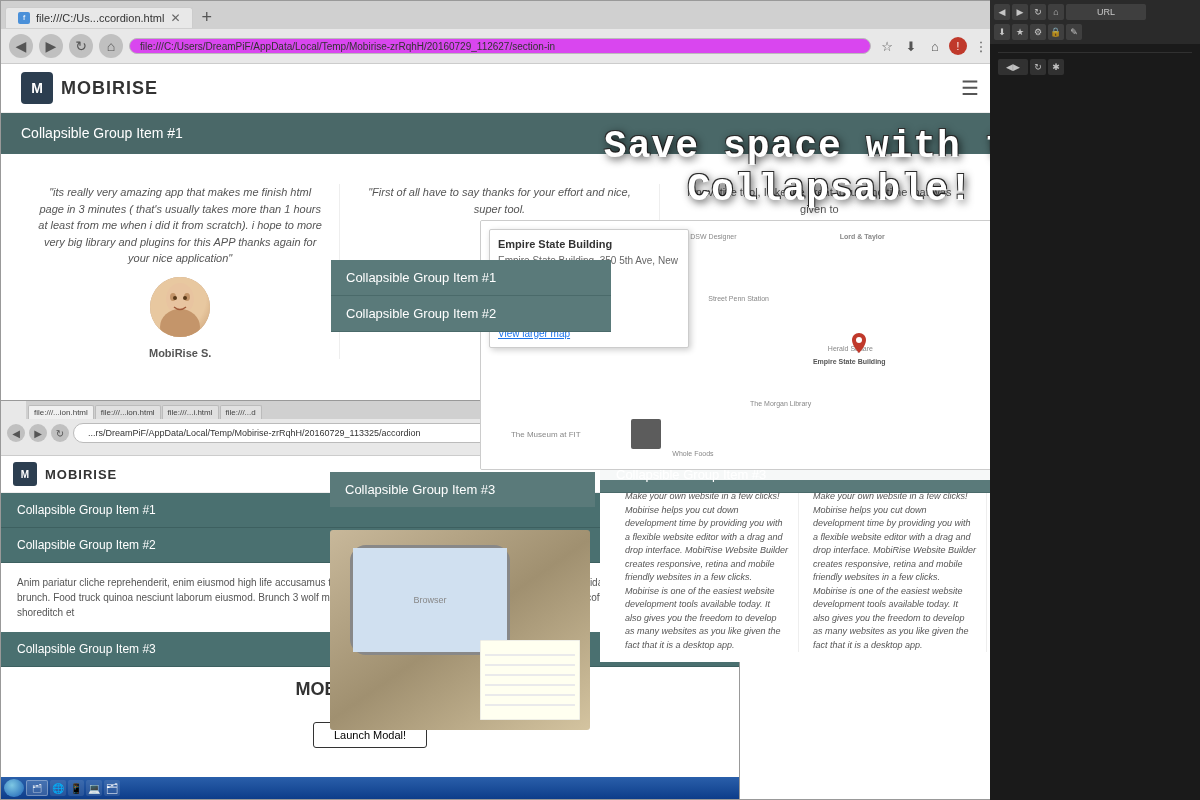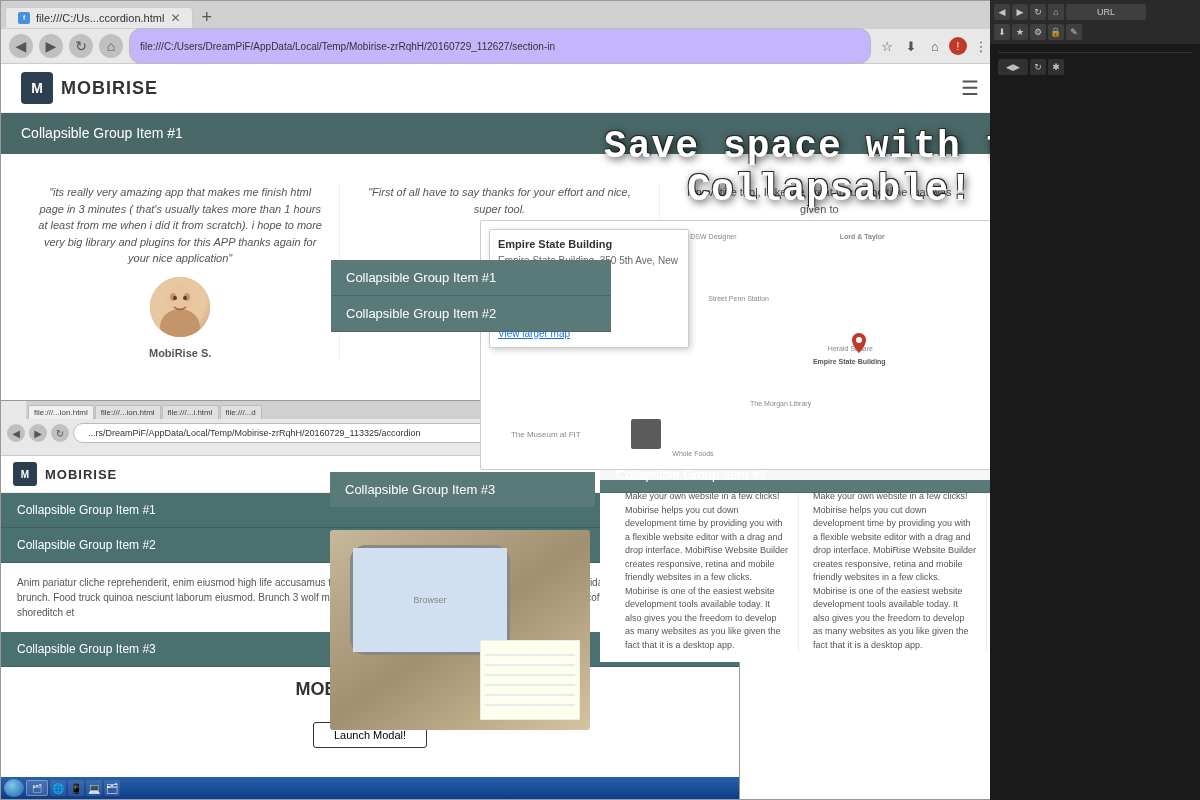--- a/index.html
+++ b/index.html
@@ -97,24 +97,24 @@
       cursor: pointer;
       font-size: 14px;
       display: flex;
       align-items: center;
       justify-content: center;
       color: #555;
     }
 
     .url-box {
       flex: 1;
-      height: 36px;
+      height: 16px;
       border: 1px solid #bbb;
       border-radius: 12px;
-      background: #c4b5fd;
+      background: #d946ef;
       padding: 0 10px;
       font-size: 11px;
       color: #333;
       display: flex;
       align-items: center;
     }
 
     .toolbar-icons {
       display: flex;
       gap: 4px;
@@ -493,20 +493,21 @@
       width: 590px;
       background: white;
       z-index: 6;
     }
 
     .content-columns {
       display: grid;
       grid-template-columns: 1fr 1fr 1fr;
       gap: 4px;
       padding: 10px 15px;
+      font-style: italic;
     }
 
     .content-col {
       padding: 0 10px;
       font-size: 9px;
       color: #555;
       line-height: 1.5;
       border-right: 1px solid #eee;
     }
 

